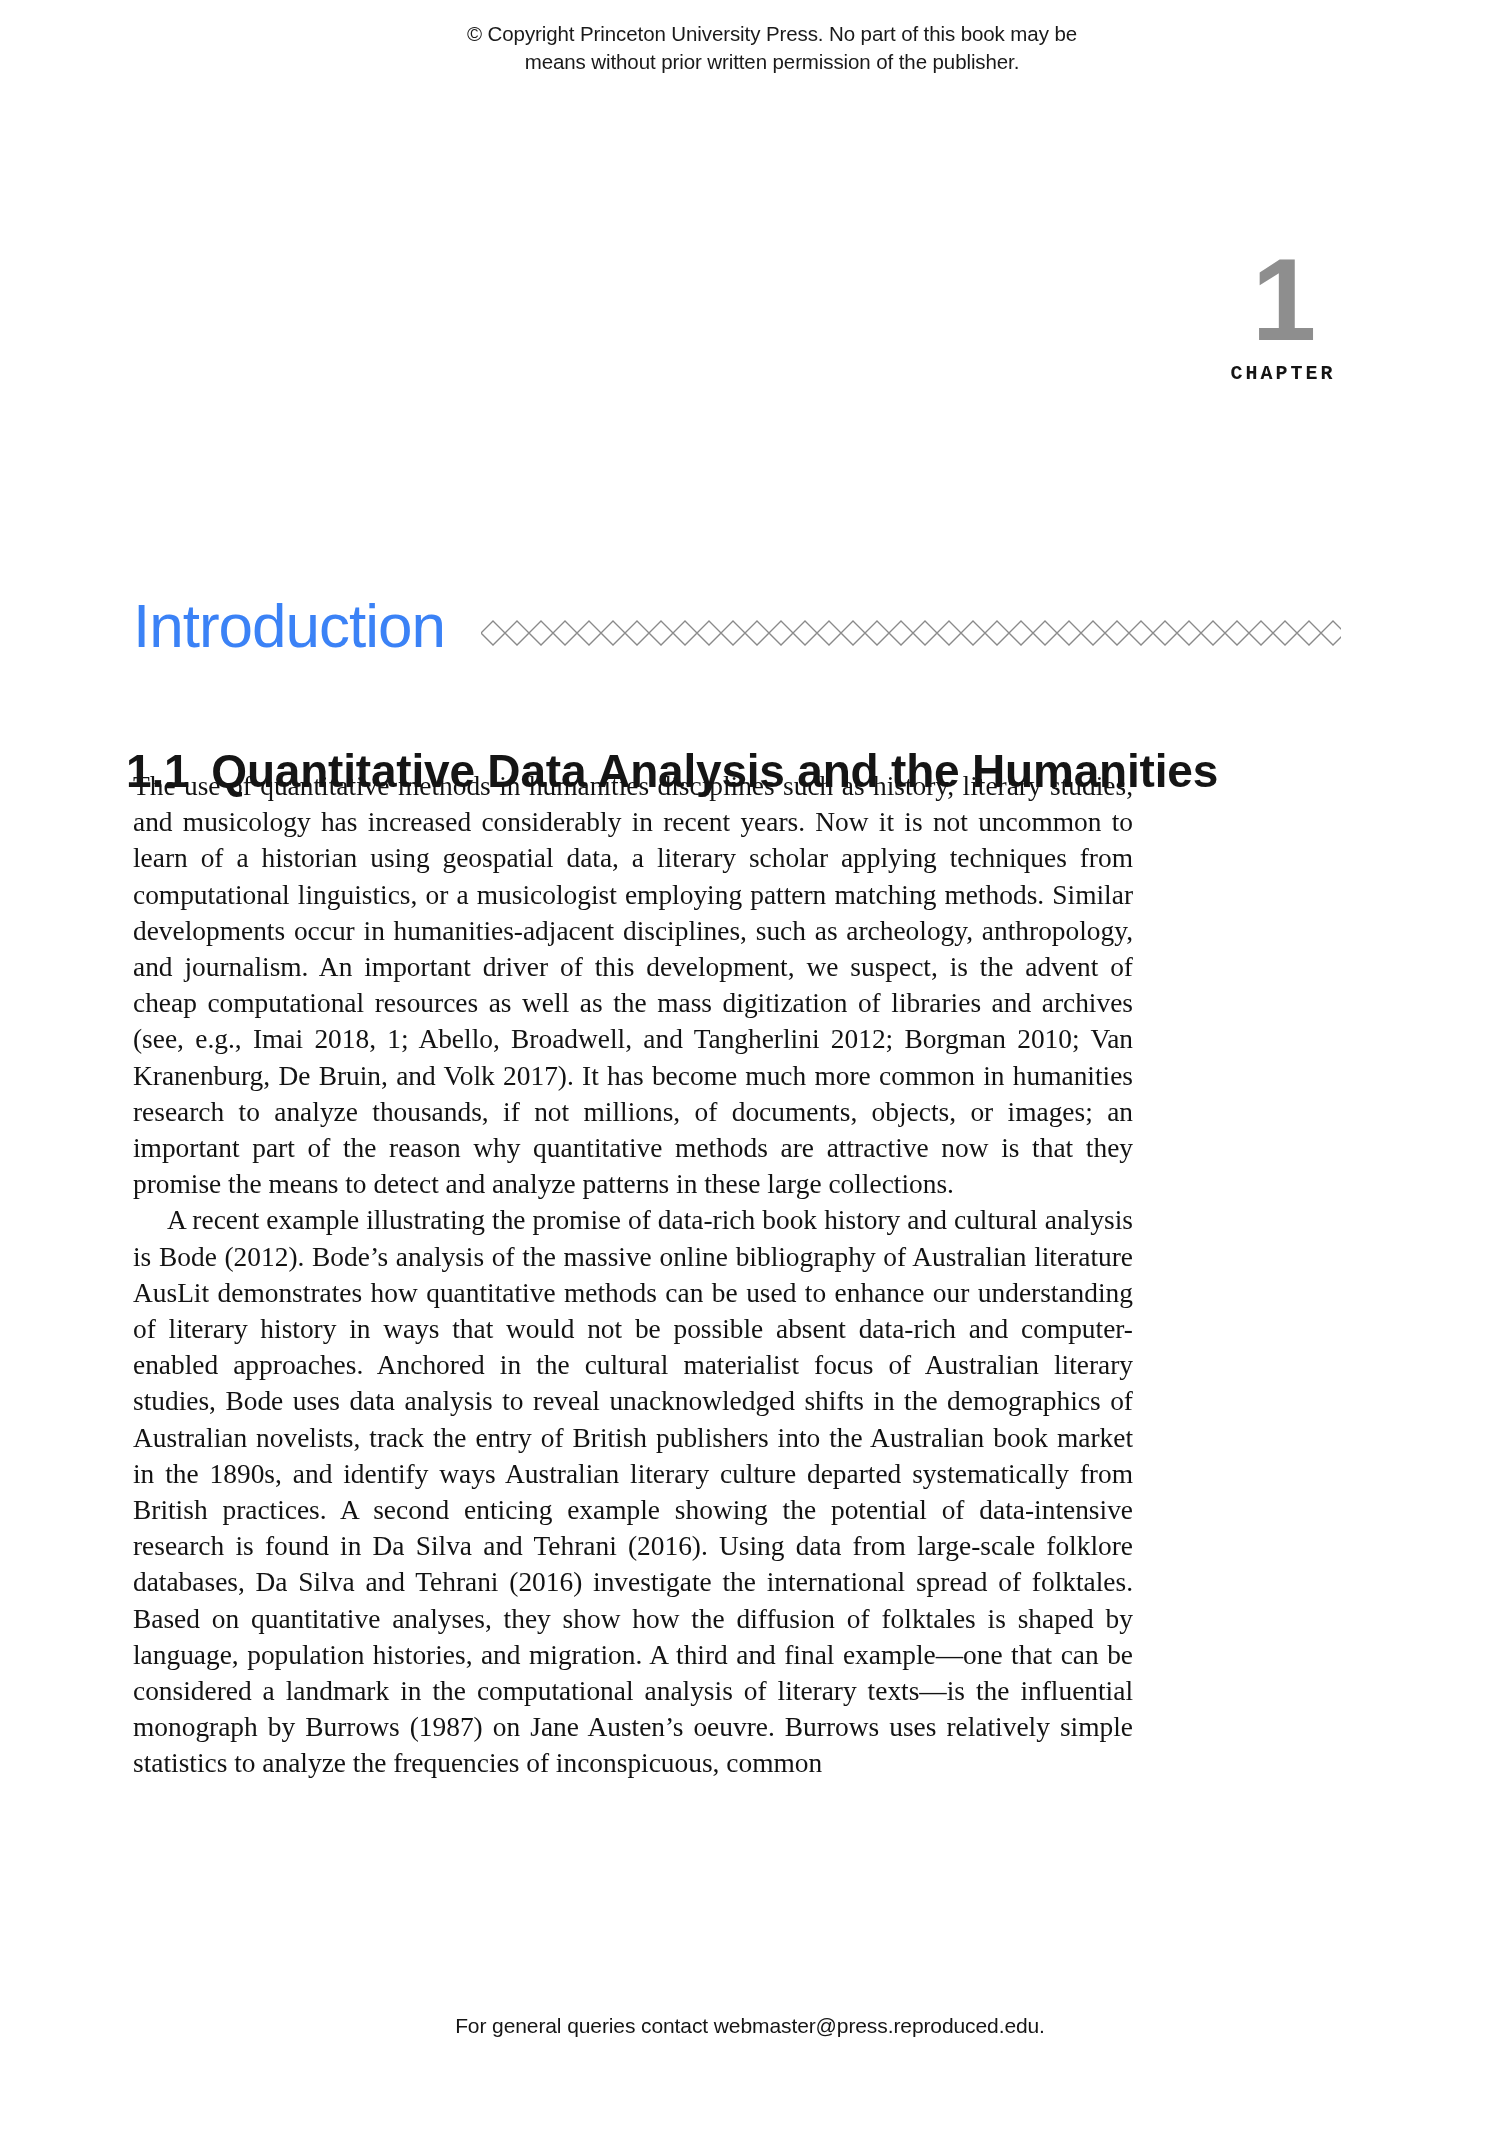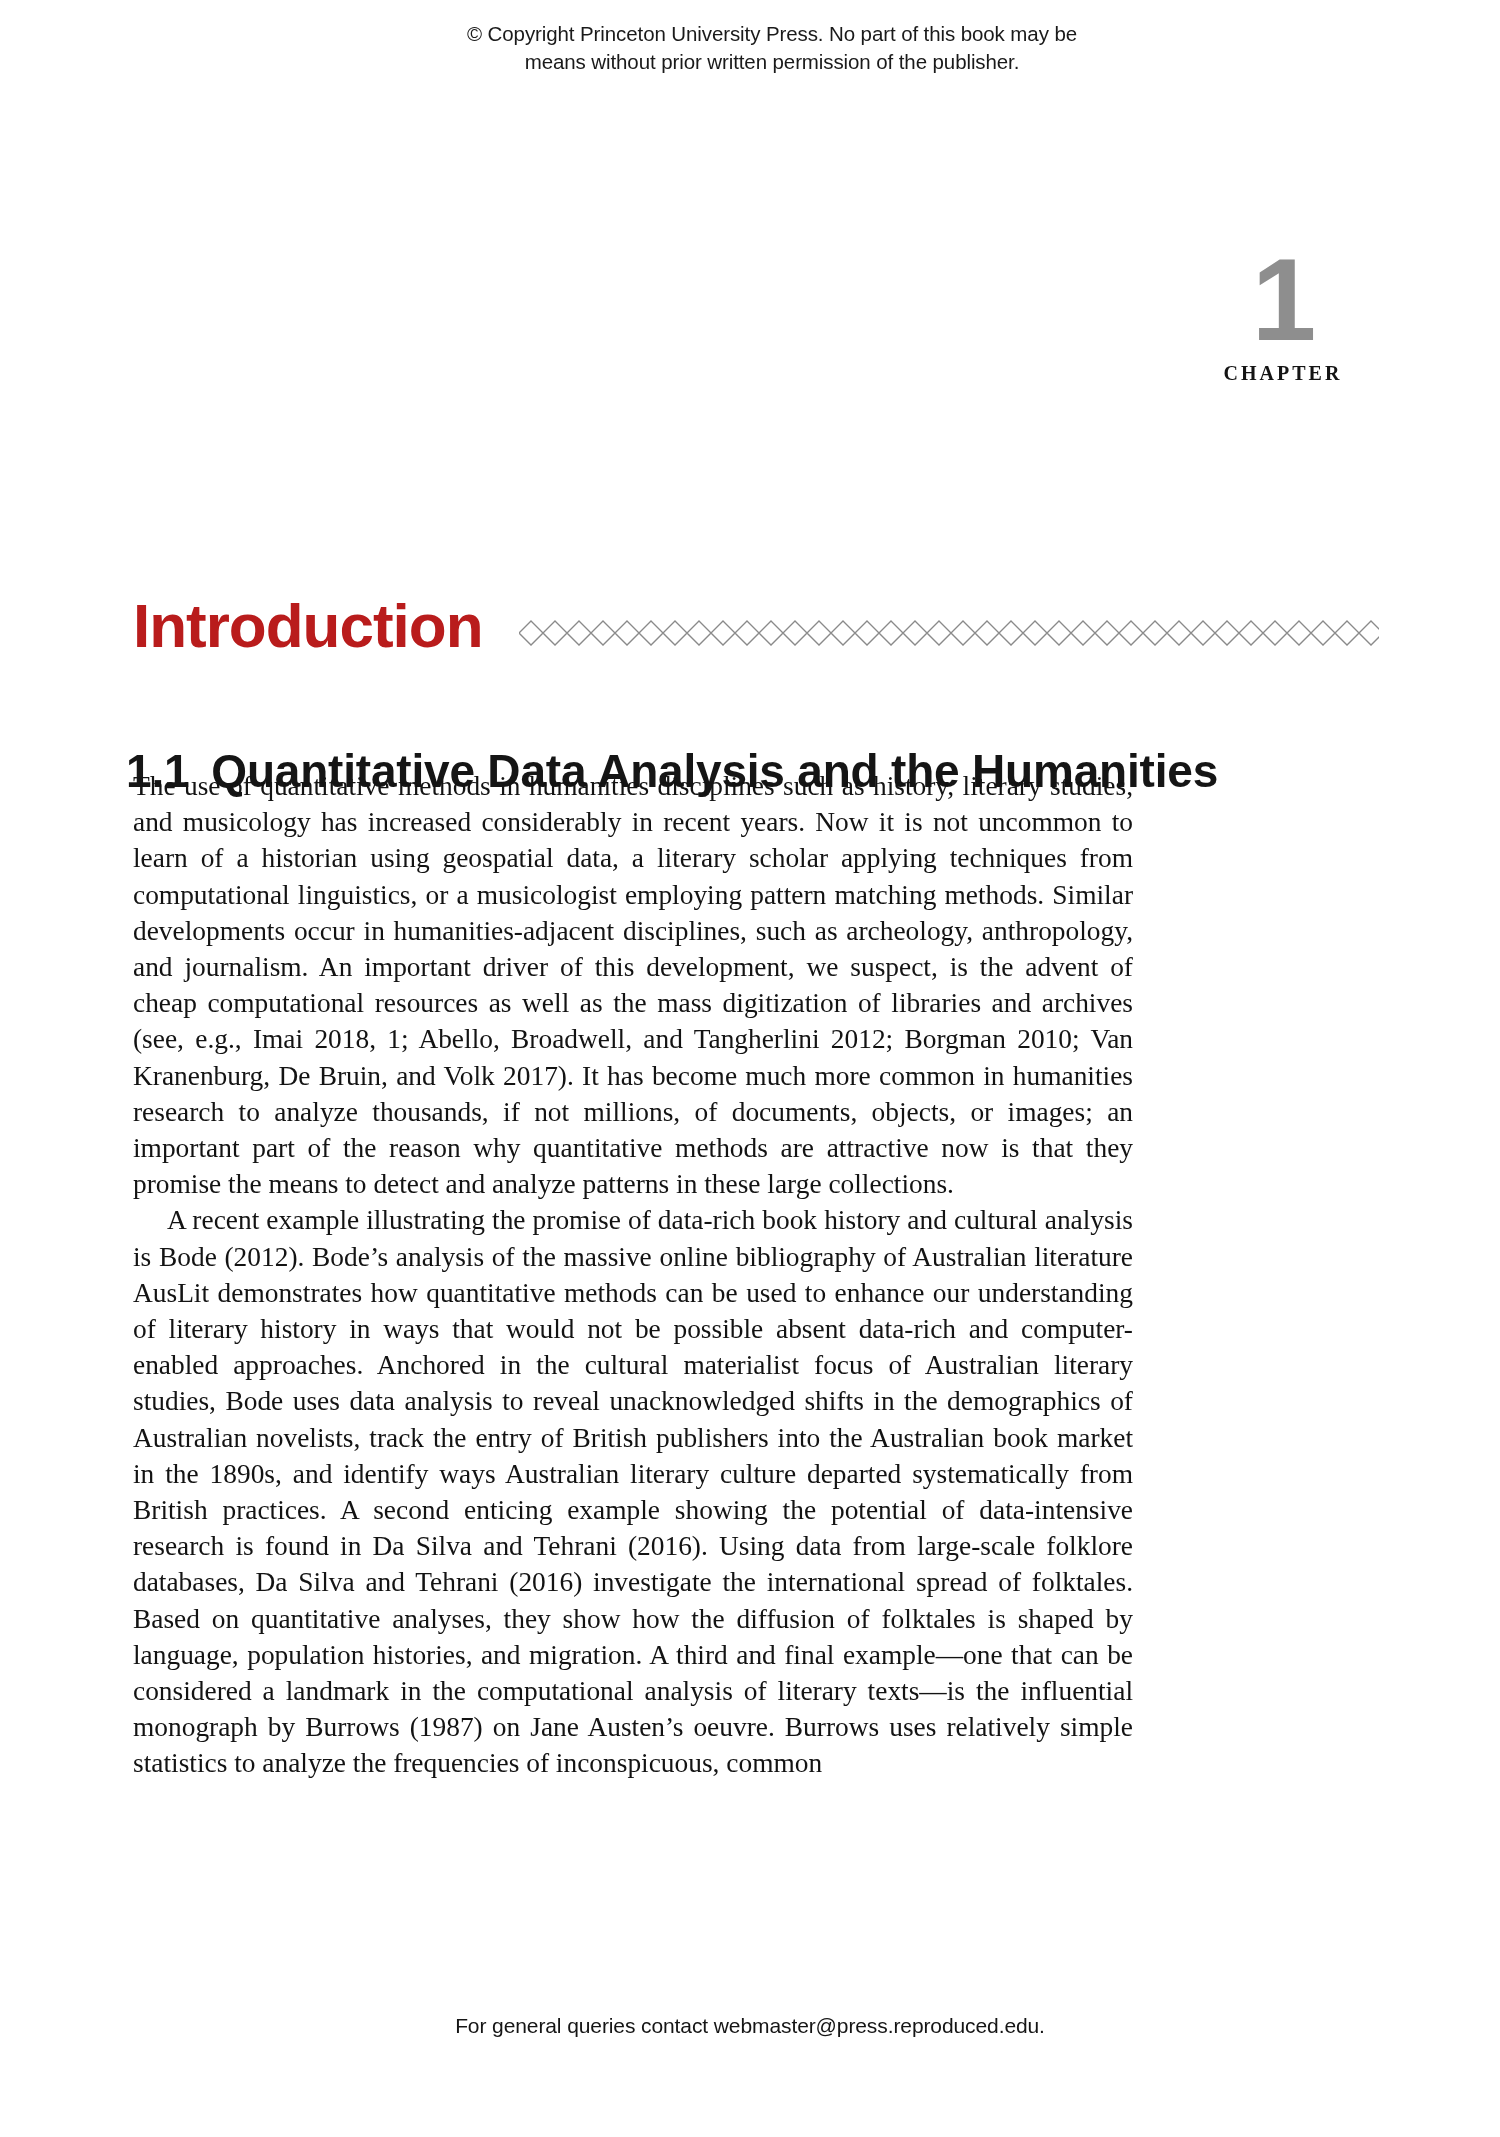--- a/index.html
+++ b/index.html
@@ -49,42 +49,42 @@
     font-weight: bold;
     font-size: 116px;
     line-height: 96px;
     color: #8e8e8e;
     display: block;
     letter-spacing: -2px;
   }
   .chapter-word {
     display: block;
     margin-top: 14px;
-    font-family: Liberation Serif, serif;
+    font-family: Liberation Mono, monospace;
     font-weight: bold;
     font-size: 20px;
     letter-spacing: 3.0px;
     color: #141414;
   }
 
   
   .title-row {
     position: absolute;
     left: 133px;
     right: 112px;
     top: 548px;
     display: flex;
     align-items: center;
   }
   .page-title {
     font-family: "Liberation Sans", sans-serif;
-    font-weight: bold;
+    font-weight: normal;
     font-size: 62px;
     line-height: 72px;
-    color: #b91c1c;
+    color: #3b82f6;
     letter-spacing: -1.0px;
     white-space: nowrap;
   }
   .title-rule {
     flex: 1 1 auto;
     height: 34px;
     margin-left: 36px;
     margin-top: 14px;
     overflow: hidden;
   }

